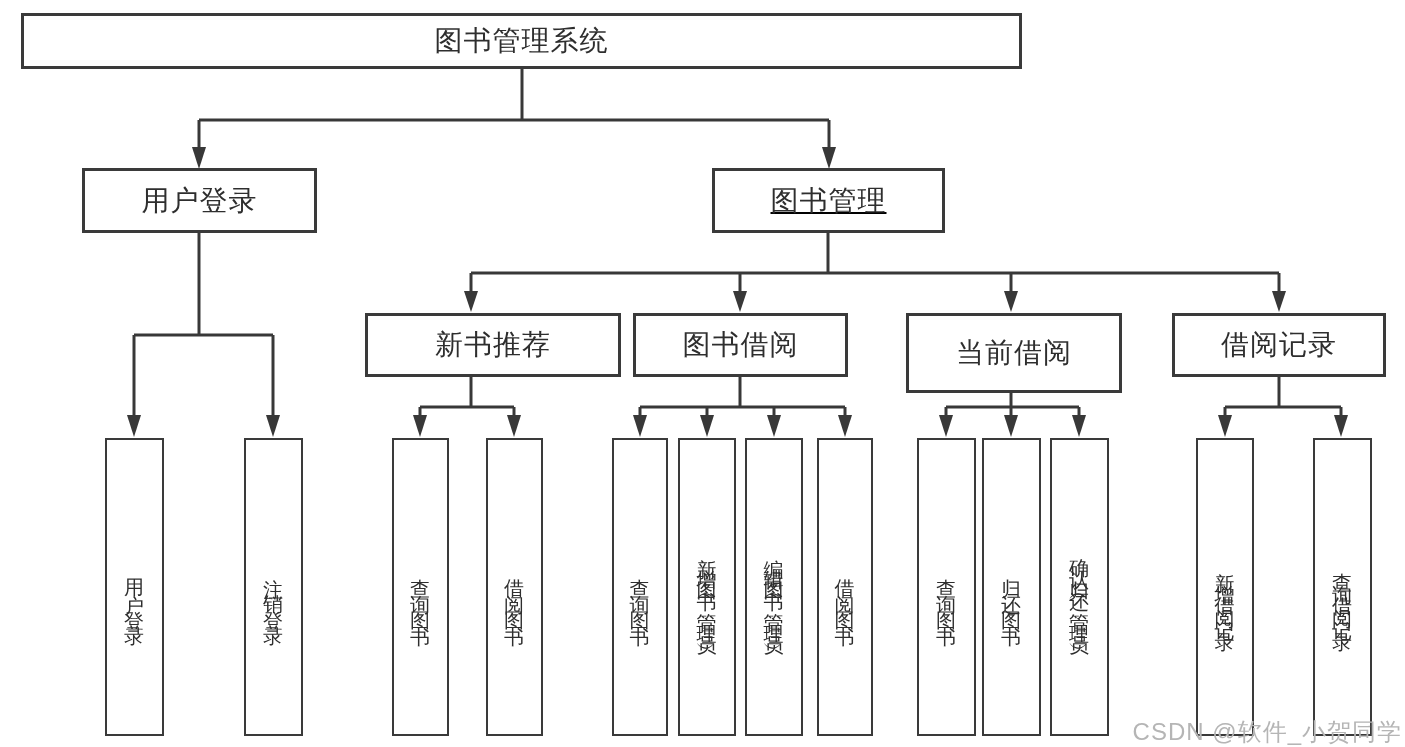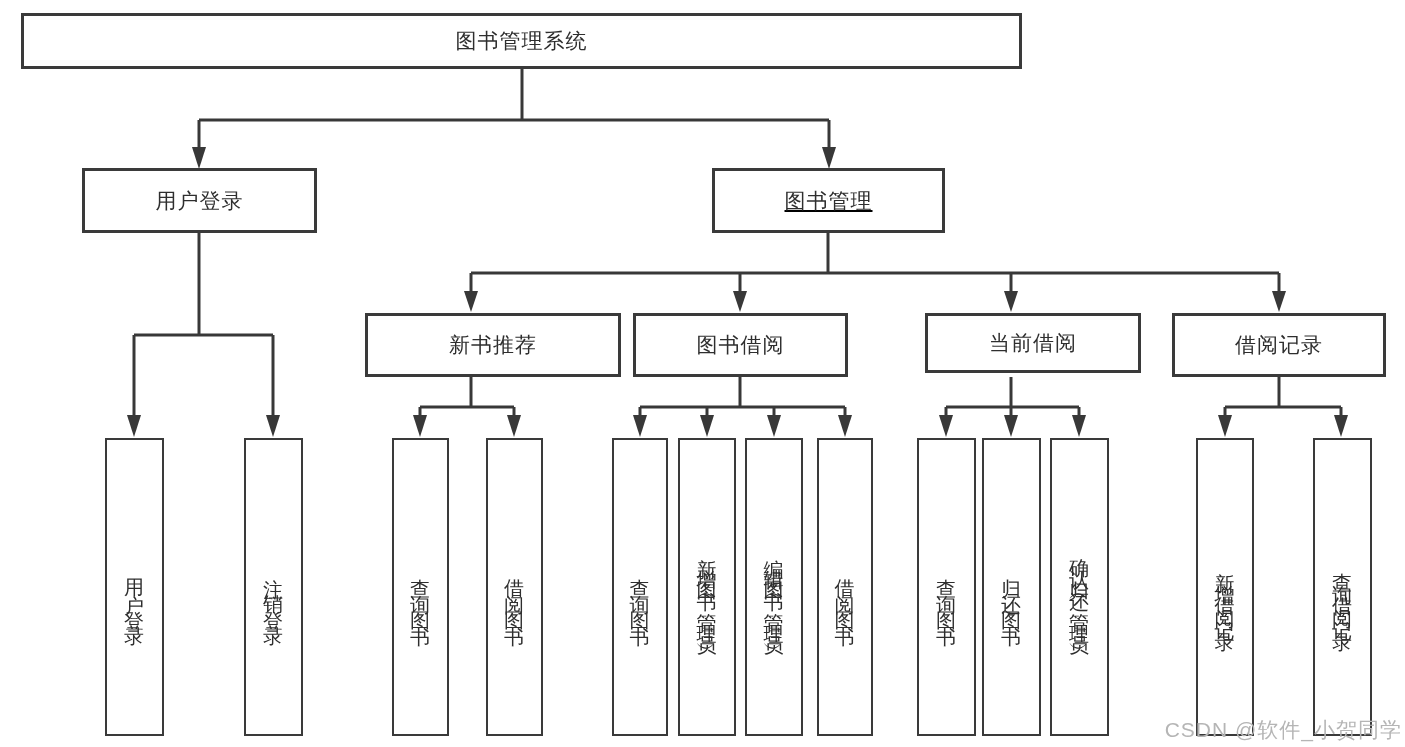--- a/index.html
+++ b/index.html
@@ -20,60 +20,60 @@
   }
   .connectors{position:absolute;left:0;top:0;z-index:0;}
   .node{
     position:absolute;
     background:#fff;
     border:3px solid var(--border);
     display:flex;align-items:center;justify-content:center;
     z-index:1;
   }
   .hlabel{
-    font-size:21px;color:var(--text);
+    font-size:28px;color:var(--text);
     letter-spacing:1px;white-space:nowrap;
   }
   .leaf{border-width:2.5px;}
   .vtext{
     writing-mode:vertical-rl;
     text-orientation:mixed;
     font-size:20px;line-height:1;
     color:var(--text);
     white-space:nowrap;
   }
   .ls-lg{letter-spacing:16px;transform:translateY(8px);}
   .ls-md{letter-spacing:12px;transform:translateY(6px);}
   .ls-sm{letter-spacing:11px;transform:translateY(5px);}
   
   .n-root{left:21px;top:13px;width:1001px;height:56px;}
   .n-user-login{left:82px;top:168px;width:235px;height:65px;}
   .n-book-mgmt{left:712px;top:168px;width:233px;height:65px;text-decoration:underline;}
   .n-new-book{left:365px;top:313px;width:256px;height:64px;}
   .n-book-borrow{left:633px;top:313px;width:215px;height:64px;align-items:center;}
-  .n-cur-borrow{left:925px;top:313px;width:216px;height:60px;}
+  .n-cur-borrow{left:906px;top:313px;width:216px;height:80px;}
   .n-borrow-rec{left:1172px;top:313px;width:214px;height:64px;}
   .lf{top:438px;height:298px;}
   .lf-1{left:105px;width:59px;}
   .lf-2{left:244px;width:59px;}
   .lf-3{left:392px;width:57px;}
   .lf-4{left:486px;width:57px;}
   .lf-5{left:612px;width:56px;}
   .lf-6{left:678px;width:58px;}
   .lf-7{left:745px;width:58px;}
   .lf-8{left:817px;width:56px;}
   .lf-9{left:917px;width:59px;}
   .lf-10{left:982px;width:59px;}
   .lf-11{left:1050px;width:59px;}
   .lf-12{left:1196px;width:58px;}
   .lf-13{left:1313px;width:59px;}
   .watermark{
     position:absolute;
     right:3px;top:716px;
-    font-size:21px;
+    font-size:24px;
     color:var(--wm);
     letter-spacing:1px;
     z-index:2;
     white-space:nowrap;
   }
 </style>
 </head>
 <body>
 
 <div class="canvas">

